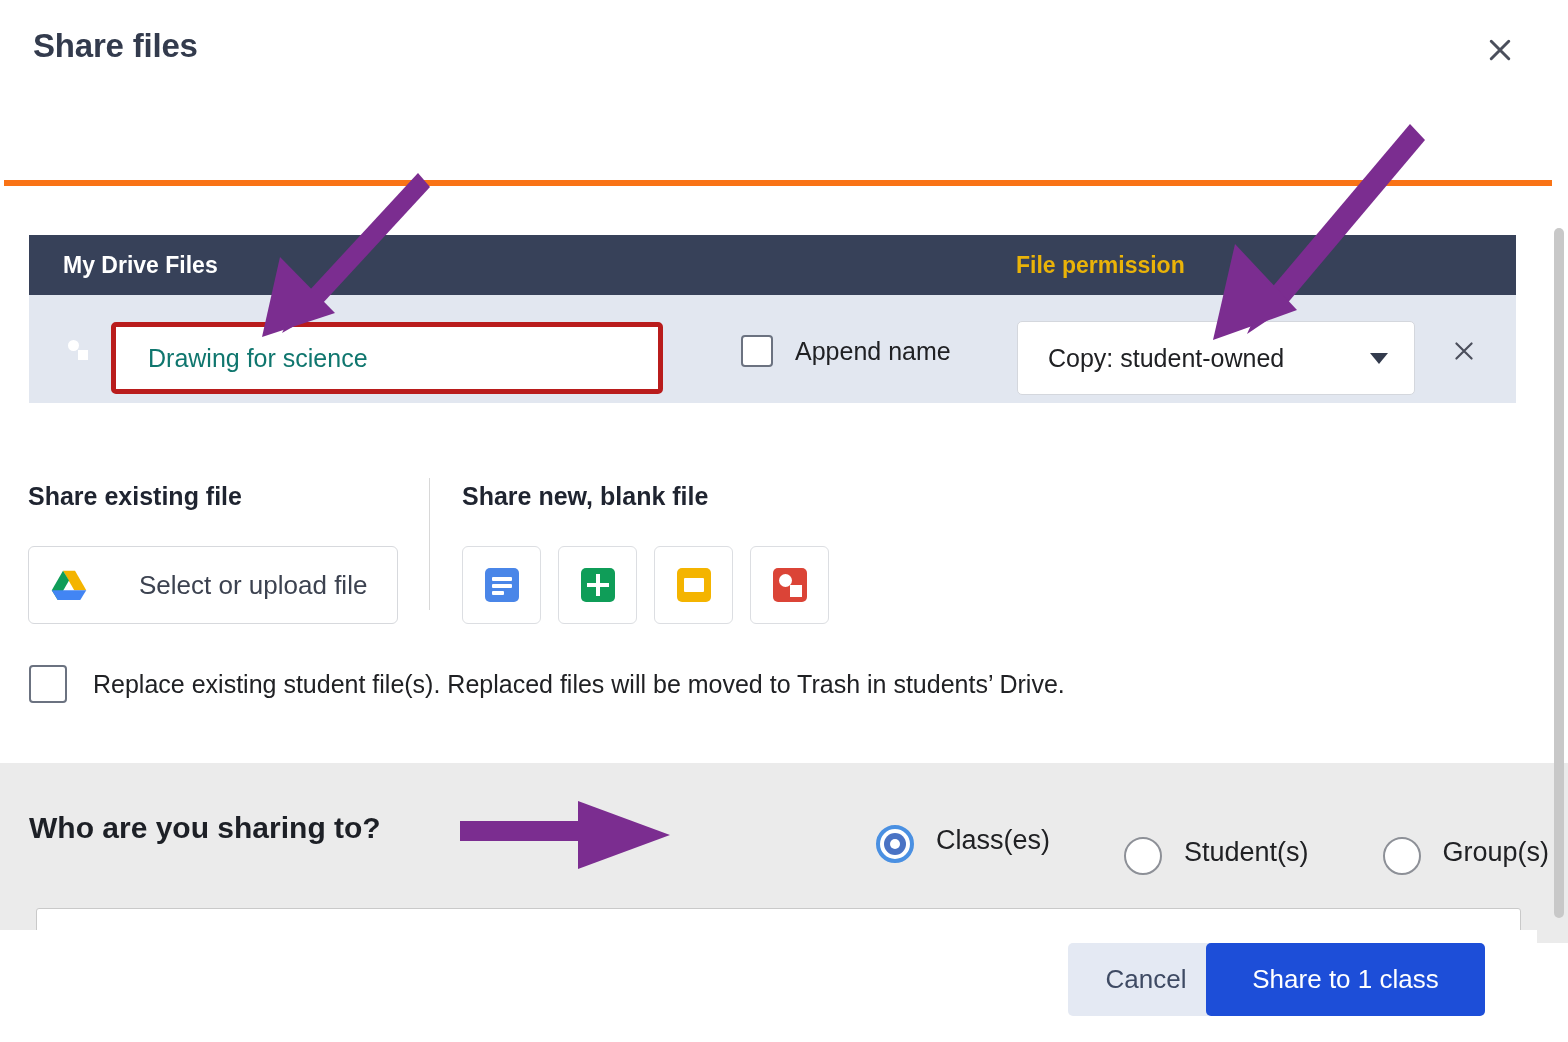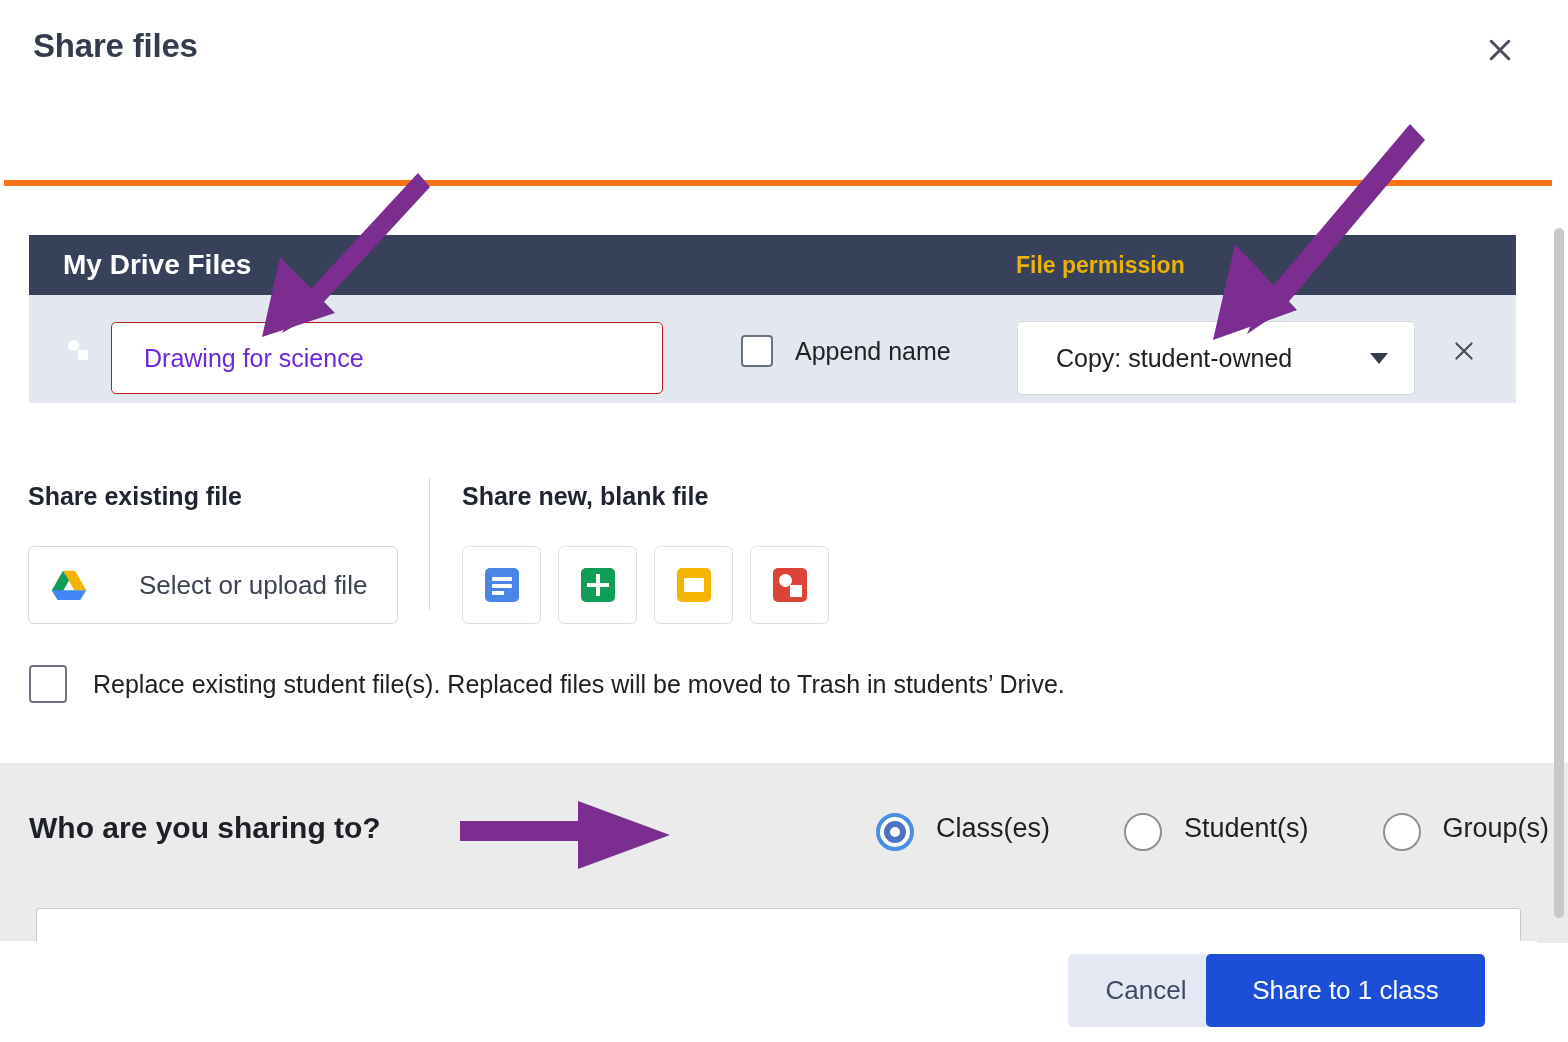--- a/index.html
+++ b/index.html
@@ -63,21 +63,21 @@
   .table-head {
     height: 60px;
     background: #374159;
     display: flex;
     align-items: center;
     position: relative;
   }
   .th-drive {
     position: absolute;
     left: 34px;
-    font-size: 28px;
+    font-size: 23px;
     font-weight: bold;
     color: #ffffff;
   }
   .th-perm {
     position: absolute;
     left: 987px;
     font-size: 23px;
     font-weight: bold;
     color: #eab308;
   }
@@ -89,24 +89,24 @@
   .file-type-icon {
     position: absolute;
     left: 34px; top: 40px;
     width: 30px; height: 30px;
   }
   .file-name-input {
     position: absolute;
     left: 82px; top: 27px;
     width: 552px; height: 72px;
     background: #ffffff;
-    border: 1px solid #b91c1c;
+    border: 5px solid #b91c1c;
     border-radius: 5px;
     font-size: 25px;
-    color: #6d28d9;
+    color: #0f766e;
     font-family: "Liberation Sans", sans-serif;
     padding: 0 32px;
   }
 
   .append-wrap {
     position: absolute;
     left: 712px; top: 40px;
     display: flex;
     align-items: center;
     gap: 22px;
@@ -131,21 +131,21 @@
     background: #ffffff;
     border: 1px solid #d4d7dd;
     border-radius: 5px;
     display: flex;
     align-items: center;
     cursor: pointer;
   }
   .perm-value {
     font-size: 25px;
     color: #202124;
-    margin-left: 38px;
+    margin-left: 30px;
   }
   .perm-caret {
     position: absolute;
     right: 26px;
     width: 0; height: 0;
     border-left: 9px solid transparent;
     border-right: 9px solid transparent;
     border-top: 11px solid #333b4d;
   }
   .row-remove {
@@ -293,21 +293,21 @@
     left: 876px; top: 50px;
     display: flex;
     align-items: center;
     gap: 0;
   }
   .radio-item {
     display: flex;
     align-items: flex-start;
     cursor: pointer;
   }
-  .radio-item + .radio-item { margin-left: 74px; }
+  .radio-item + .radio-item { margin-left: 74px; margin-top: 24px; }
   .radio-outer {
     width: 38px; height: 38px;
     border-radius: 50%;
     border: 2px solid #8d9097;
     background: #ffffff;
     position: relative;
     flex: none;
   }
   .radio-item.selected .radio-outer {
     border: 4px solid #4a90e2;
@@ -341,21 +341,21 @@
     left: 36px; top: 908px;
     width: 1485px; height: 60px;
     background: #ffffff;
     border: 1px solid #c9c9c9;
     border-radius: 3px;
   }
 
   
   .footer {
     position: absolute;
-    left: 0; bottom: 1px;
+    left: 0; bottom: 12px;
     width: 1537px;
     height: 100px;
     background: #ffffff;
   }
   .btn-cancel {
     position: absolute;
     right: 313px; top: 13px;
     width: 156px; height: 73px;
     background: #e4e9f3;
     border: none;

